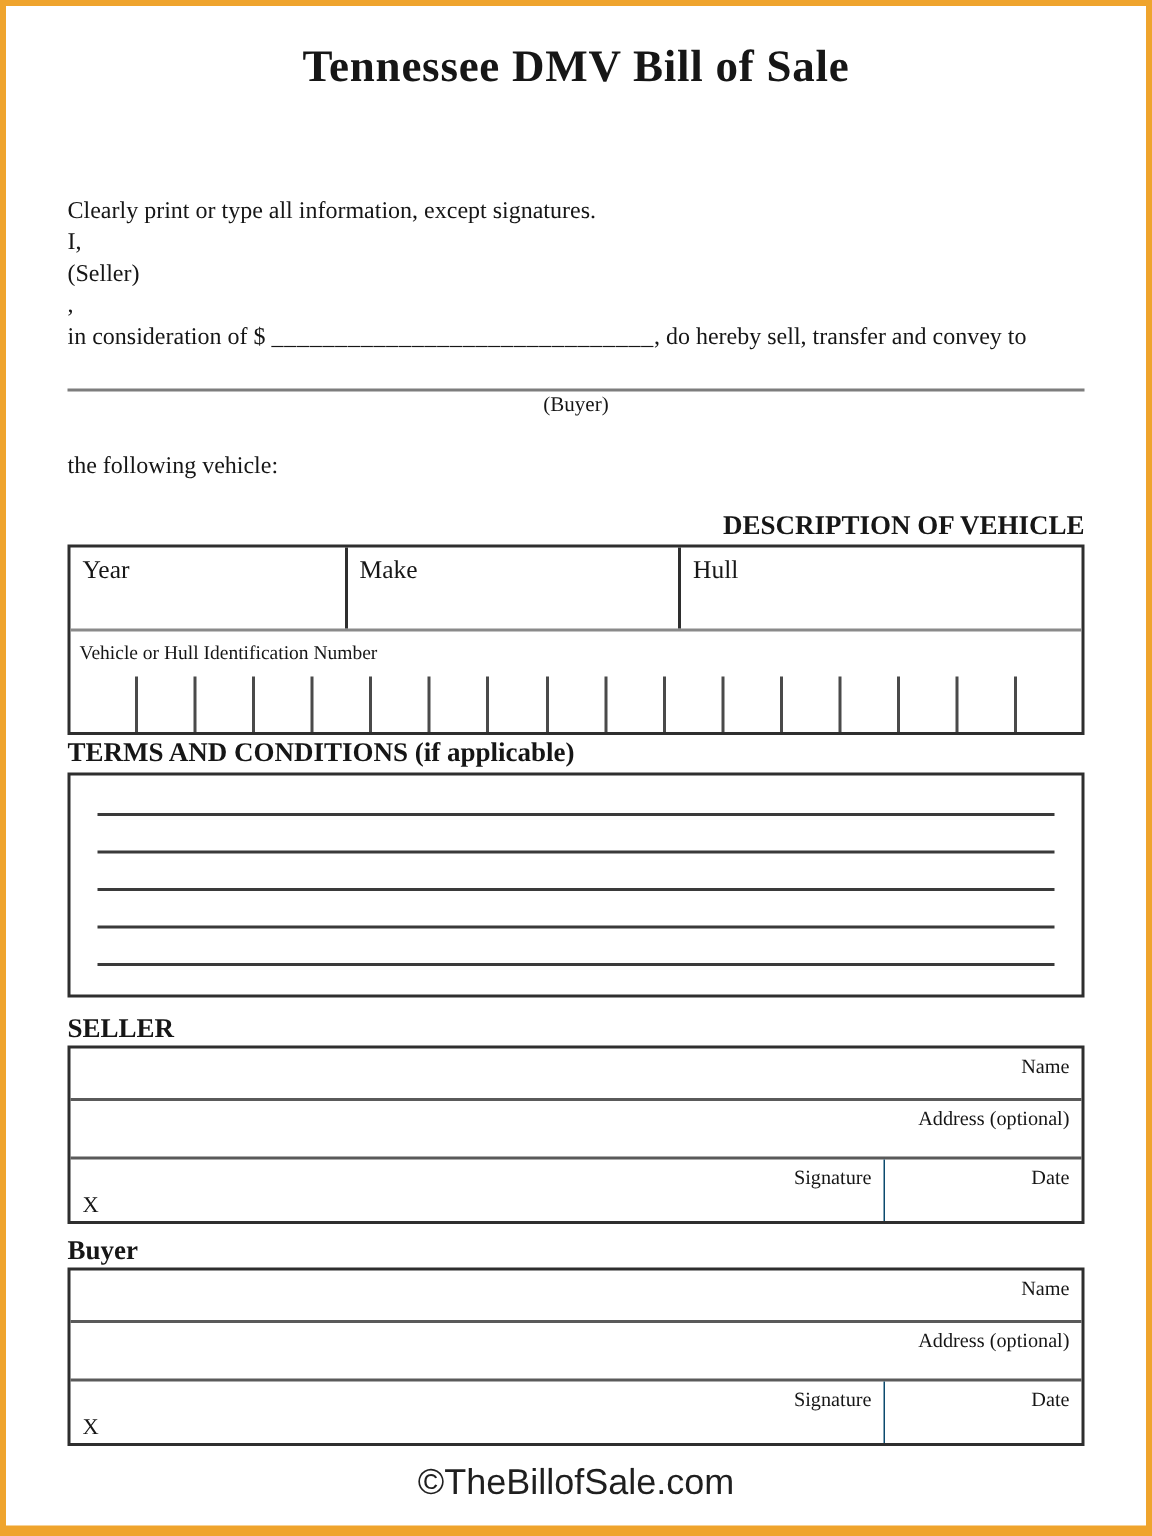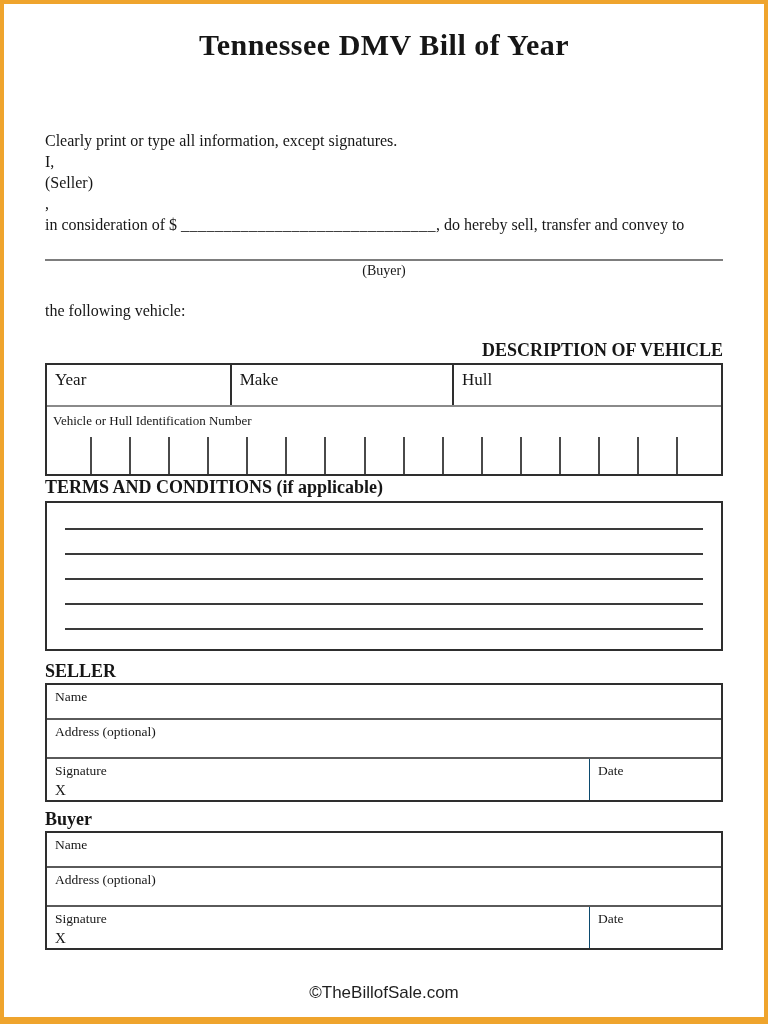--- a/index.html
+++ b/index.html
@@ -63,21 +63,21 @@
   .h-seller{ margin-top: 10px; line-height: 20px; }
   .h-buyer { margin-top: 7px;  line-height: 20px; }
 
   
   .desc-table {
     margin-top: 2px;
     border: 2px solid #2e2e2e;
   }
   .desc-row1 {
     display: flex;
-    height: 42px;
+    height: 56px;
     border-bottom: 2px solid #8a8a8a;
   }
   .desc-cell {
     padding: 5px 8px;
     font-size: 17px;
   }
   .desc-cell.year  { width: 27.4%; border-right: 2px solid #2e2e2e; }
   .desc-cell.make  { width: 33.0%; border-right: 2px solid #2e2e2e; }
   .desc-cell.model { flex: 1; }
   .vin-row { padding: 5px 6px 0 6px; }
@@ -100,51 +100,51 @@
   .terms-line {
     height: 25px;
     border-bottom: 2px solid #3a3a3a;
   }
 
   
   .party-table {
     margin-top: 2px;
     border: 2px solid #2e2e2e;
   }
-  .pt-label { font-size: 13.5px; line-height: 16px; }
+  .pt-label { font-size: 13.5px; line-height: 16px; text-align: right; }
   .pt-row { padding: 4px 8px; }
   .pt-row.name    { height: 35px; border-bottom: 2px solid #5a5a5a; }
   .pt-row.address { height: 39px; border-bottom: 2px solid #5a5a5a; }
   .pt-sig-row { display: flex; height: 41px; }
   .sig-cell {
     flex: 1;
     border-right: 1px solid #0c4a6e;
     padding: 4px 8px;
   }
   .date-cell { width: 131px; padding: 4px 8px; }
   .sig-x { font-size: 15px; line-height: 18px; margin-top: 2px; }
 
   .footer {
     position: absolute;
     left: 0;
     bottom: 14px;
     width: 100%;
     text-align: center;
     font-family: "Liberation Sans", "DejaVu Sans", sans-serif;
-    font-size: 17px;
+    font-size: 24px;
     color: #1f1f1f;
   }
 </style>
 </head>
 <body>
 
 <div class="page">
   <div class="content">
 
-    <h1 class="doc-title">Tennessee DMV Bill of Year</h1>
+    <h1 class="doc-title">Tennessee DMV Bill of Sale</h1>
 
     <div class="intro">
       <div class="intro-line">Clearly print or type all information, except signatures.</div>
       <div class="intro-line">I,</div>
       <div class="intro-line">(Seller)</div>
       <div class="intro-line">,</div>
       <div class="intro-line">
         <span>in consideration of $ </span><span class="blank-underscores">______________________________</span><span>, do hereby sell, transfer and convey to</span>
       </div>
     </div>

